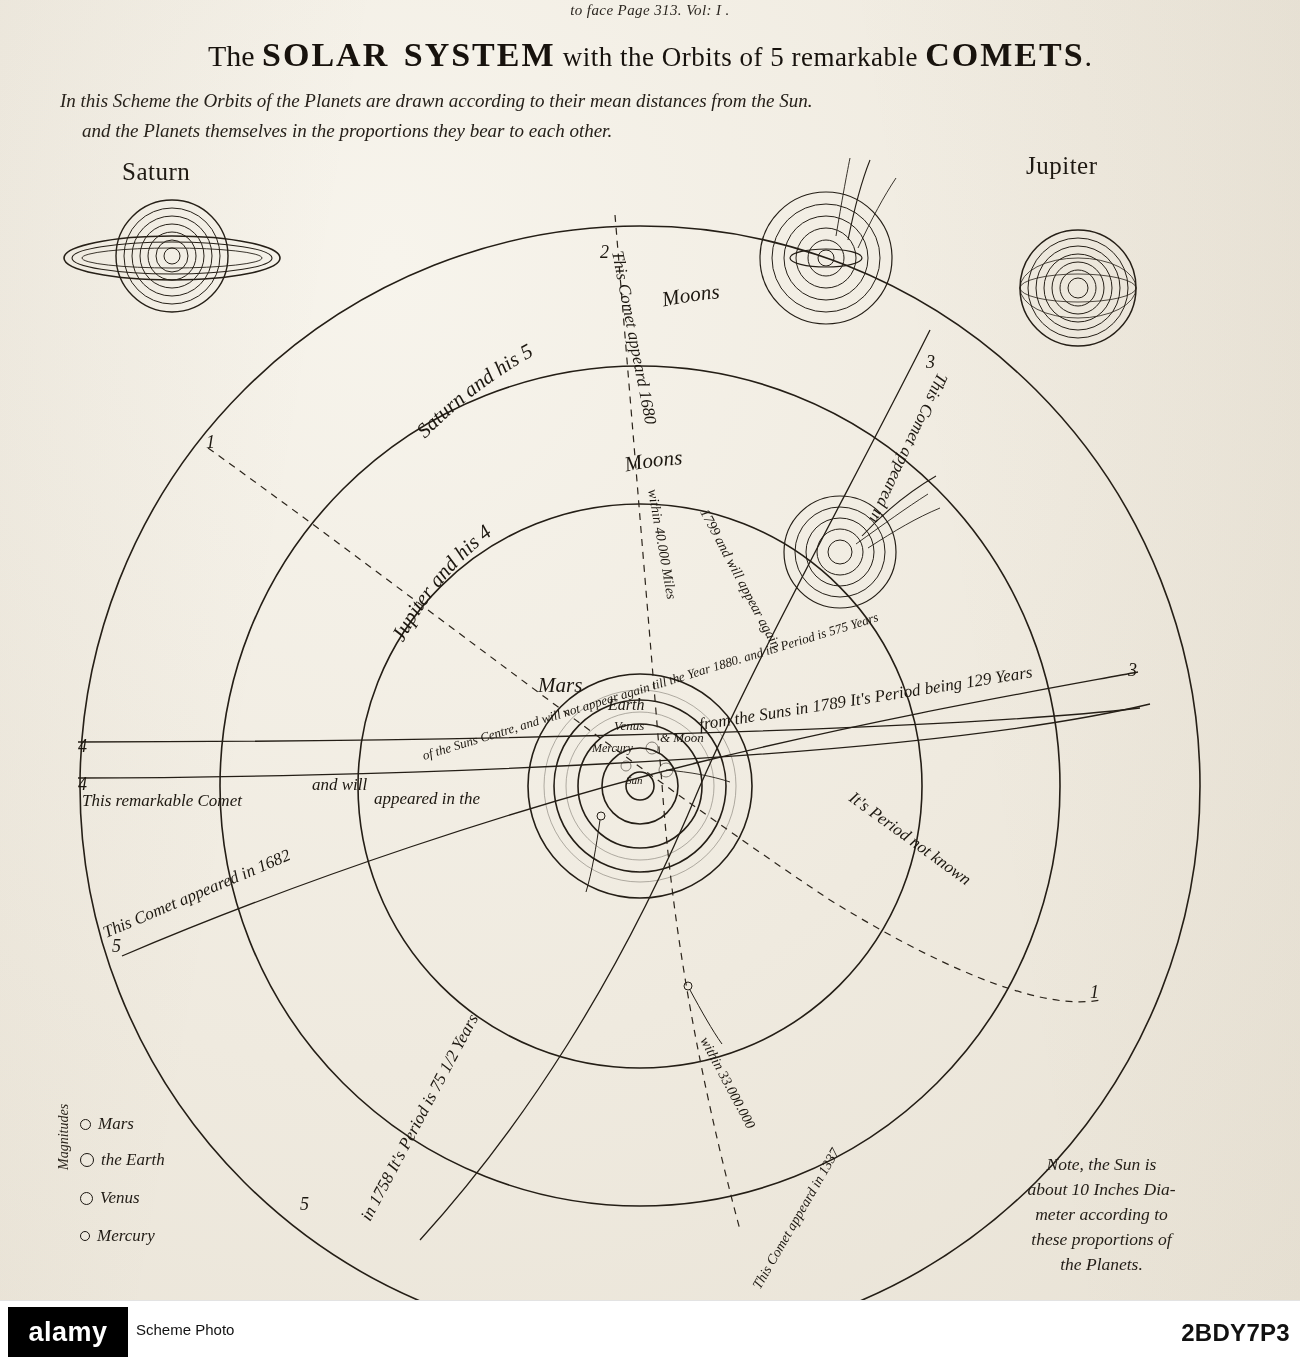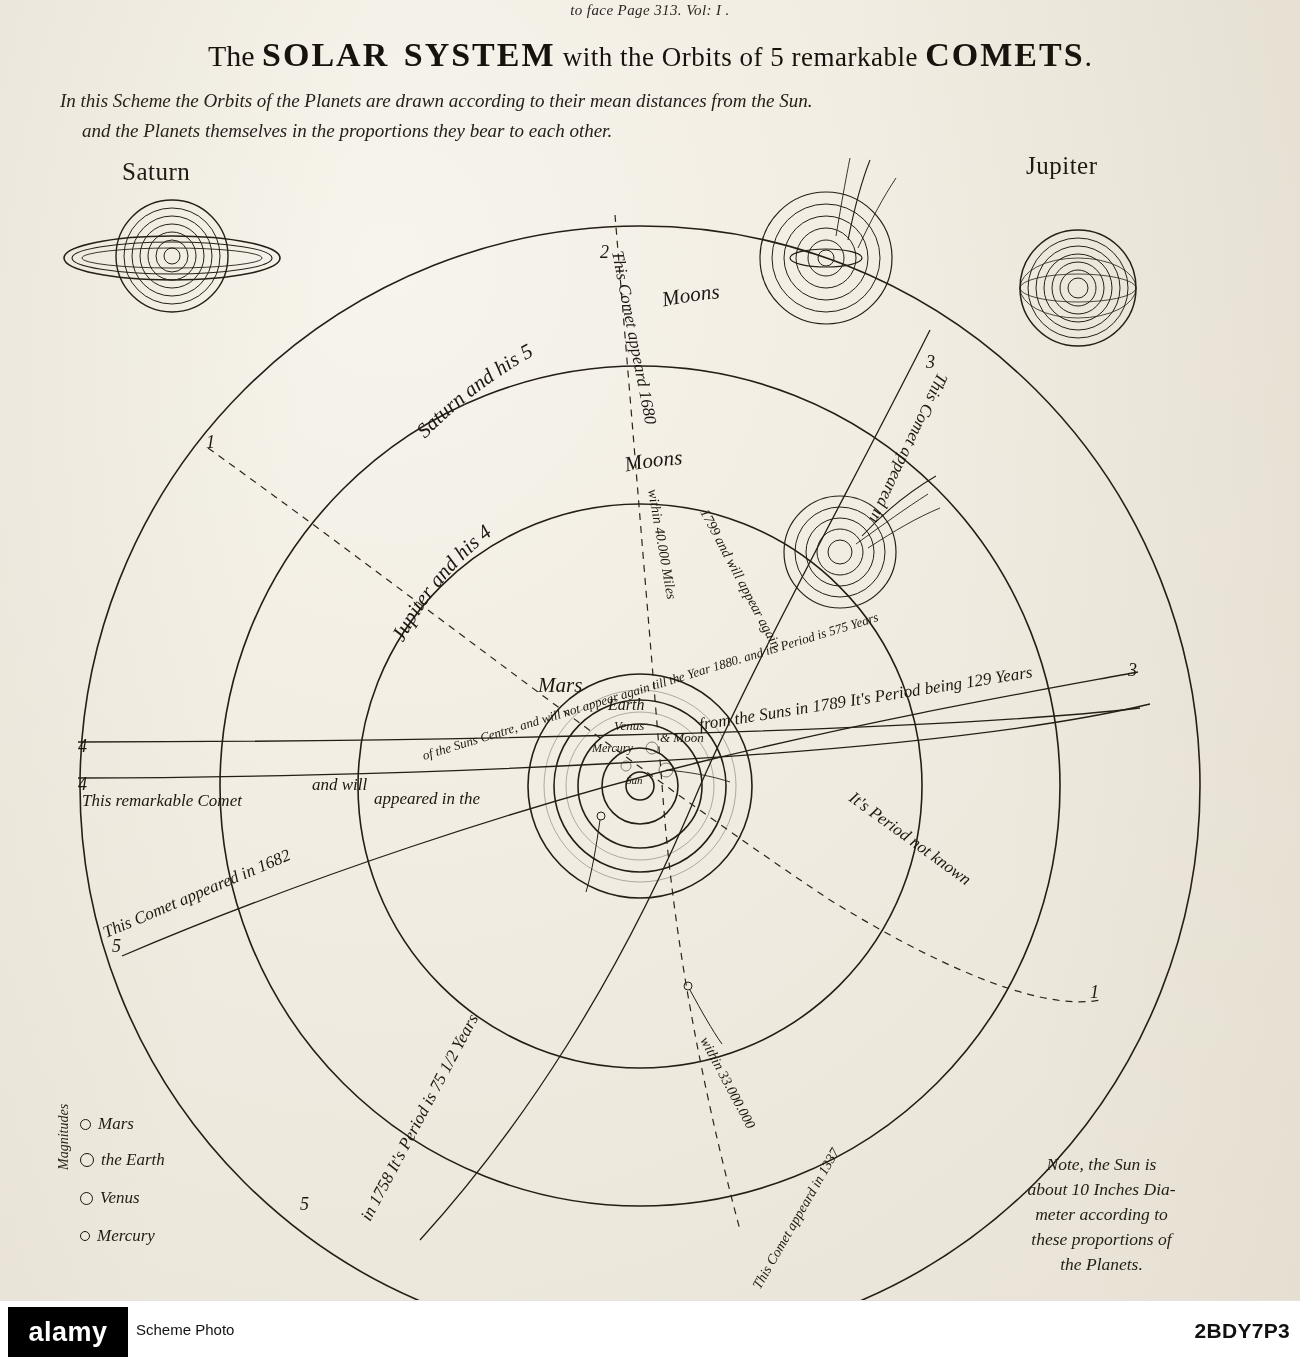--- a/index.html
+++ b/index.html
@@ -194,21 +194,21 @@
     top: 20px;
     font-family: "Liberation Sans", sans-serif;
     font-size: 15px;
     color: #111;
   }
   #alamy-id {
     position: absolute;
     right: 10px;
     top: 18px;
     font-family: "Liberation Sans", sans-serif;
-    font-size: 21px;
+    font-size: 24px;
     font-weight: 700;
     color: #111;
     letter-spacing: 0.3px;
   }
 </style>
 </head>
 <body>
 
 <div id="page">
 

